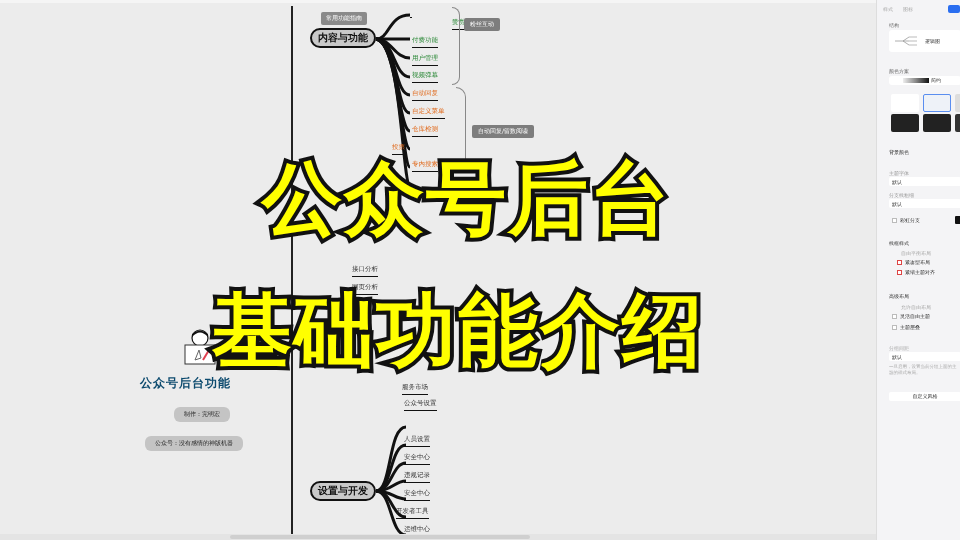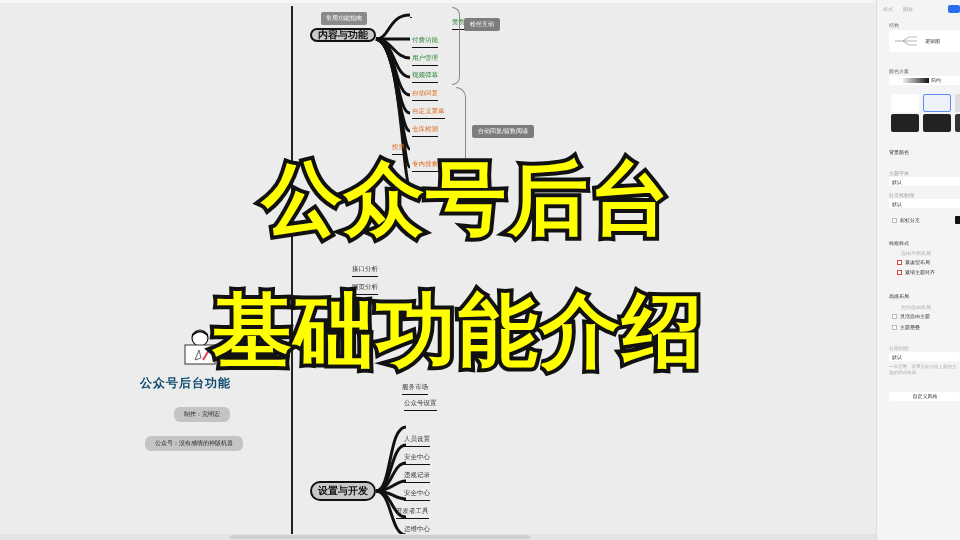--- a/index.html
+++ b/index.html
@@ -71,21 +71,21 @@
       <path d="M6 36 C24 36 24 74 40 74" stroke="#111" stroke-width="3" fill="none"></path>
       <path d="M6 36 C26 36 24 92 40 92" stroke="#111" stroke-width="3" fill="none"></path>
       <path d="M6 36 C28 40 26 110 40 110" stroke="#111" stroke-width="3" fill="none"></path>
       <path d="M6 36 C28 40 28 128 40 128" stroke="#111" stroke-width="3" fill="none"></path>
       <path d="M6 36 C30 40 30 146 40 146" stroke="#111" stroke-width="3" fill="none"></path>
       <path d="M6 36 C30 40 32 164 40 164" stroke="#111" stroke-width="3" fill="none"></path>
       <path d="M6 36 C32 40 32 182 40 182" stroke="#111" stroke-width="3" fill="none"></path>
     </svg>
 
     <div class="tag" style="left:321px;top:9px;">常用功能指南</div>
-    <div class="topic" style="left:310px;top:25px;width:66px;height:14px;">内容与功能</div>
+    <div class="topic" style="left:310px;top:25px;width:66px;height:20px;">内容与功能</div>
 
     <div class="leaf gray" style="left:410px;top:4px;">&nbsp;</div>
     <div class="leaf green" style="left:412px;top:15px;margin-left:40px;">赞赏</div>
     <div class="leaf green" style="left:412px;top:33px;">付费功能</div>
     <div class="leaf green" style="left:412px;top:51px;">用户管理</div>
     <div class="leaf green" style="left:412px;top:68px;">视频弹幕</div>
     <div class="bracket" style="left:452px;top:4px;width:8px;height:78px;"></div>
     <div class="label-box" style="left:464px;top:15px;">粉丝互动</div>
 
     <div class="leaf orange" style="left:412px;top:86px;">自动回复</div>

